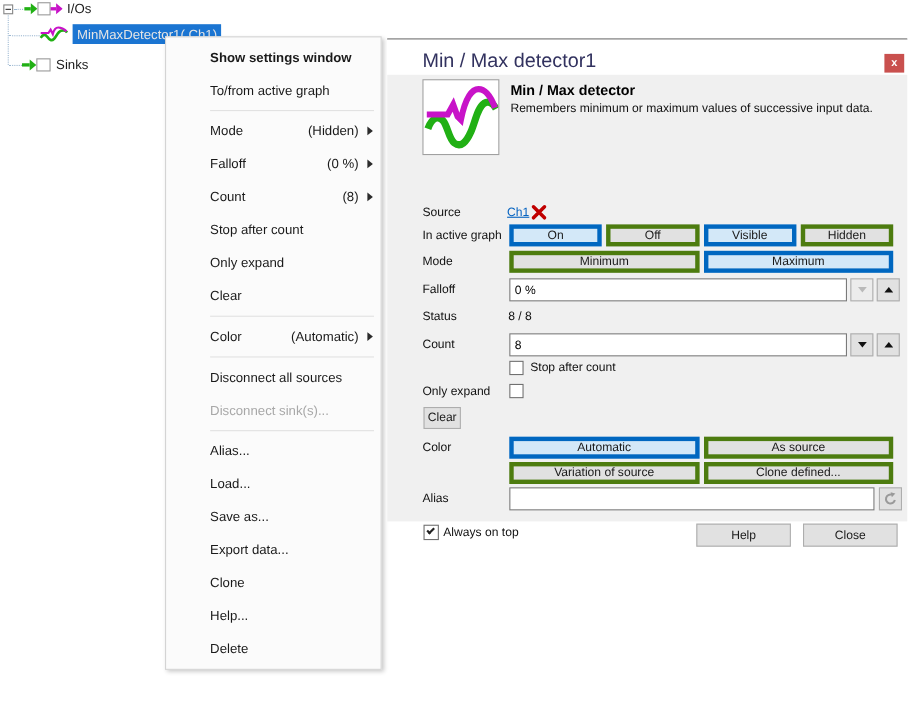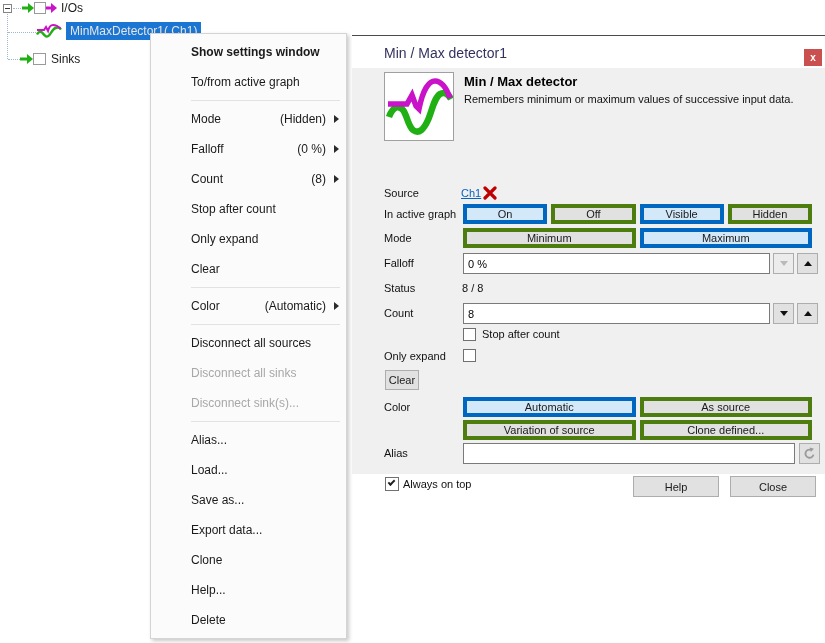--- a/index.html
+++ b/index.html
@@ -27,21 +27,21 @@
   .mi.bold { font-weight:700; }
   .mi.disabled { color:#a8a8a8; }
   .mi .sub-arrow { position:absolute; right:7px; top:11px; width:0; height:0;
         border-left:5px solid #2b2b2b; border-top:4px solid transparent; border-bottom:4px solid transparent; }
   .msep { border-top:1px solid #e2e2e2; margin:3px 6px 3px 40px; height:0; }
 
   
   .dialog { position:absolute; left:352px; top:35px; width:473px; height:438px;
             border-top:1px solid #4a4a4a; background:#fff; }
   .dlg-titlebar { position:relative; height:32px; background:#fff; }
-  .dlg-title { position:absolute; left:32px; top:9px; font-size:14px; color:#32325f; }
+  .dlg-title { position:absolute; left:32px; top:9px; font-size:18px; color:#32325f; }
   .dlg-close { position:absolute; right:3px; top:13px; width:18px; height:17px; background:#c9504e;
                color:#fff; font-size:10px; font-weight:700; text-align:center; line-height:17px; cursor:default; }
   .dlg-body { position:relative; height:406px; background:#f0f0f0; }
 
   .icon-box { position:absolute; left:32px; top:4px; width:70px; height:69px;
               background:#fff; border:1px solid #a0a0a0; }
   .hdr-title { position:absolute; left:112px; top:6px; font-size:13px; font-weight:700; color:#000; }
   .hdr-desc  { position:absolute; left:112px; top:25px; font-size:11px; color:#111; width:352px; }
 
   .flabel { position:absolute; left:32px; font-size:11px; color:#111; }
@@ -150,23 +150,20 @@
     <div class="mi">
         <span>Color</span>
         <span class="val">(Automatic)</span>
         <span class="sub-arrow"></span>
       </div>
     <div class="msep"></div>
     <div class="mi">
         <span>Disconnect all sources</span>
       </div>
     <div class="mi disabled">
-        <span>Disconnect all sinks</span>
-      </div>
-    <div class="mi disabled">
         <span>Disconnect sink(s)...</span>
       </div>
     <div class="msep"></div>
     <div class="mi">
         <span>Alias...</span>
       </div>
     <div class="mi">
         <span>Load...</span>
       </div>
     <div class="mi">

